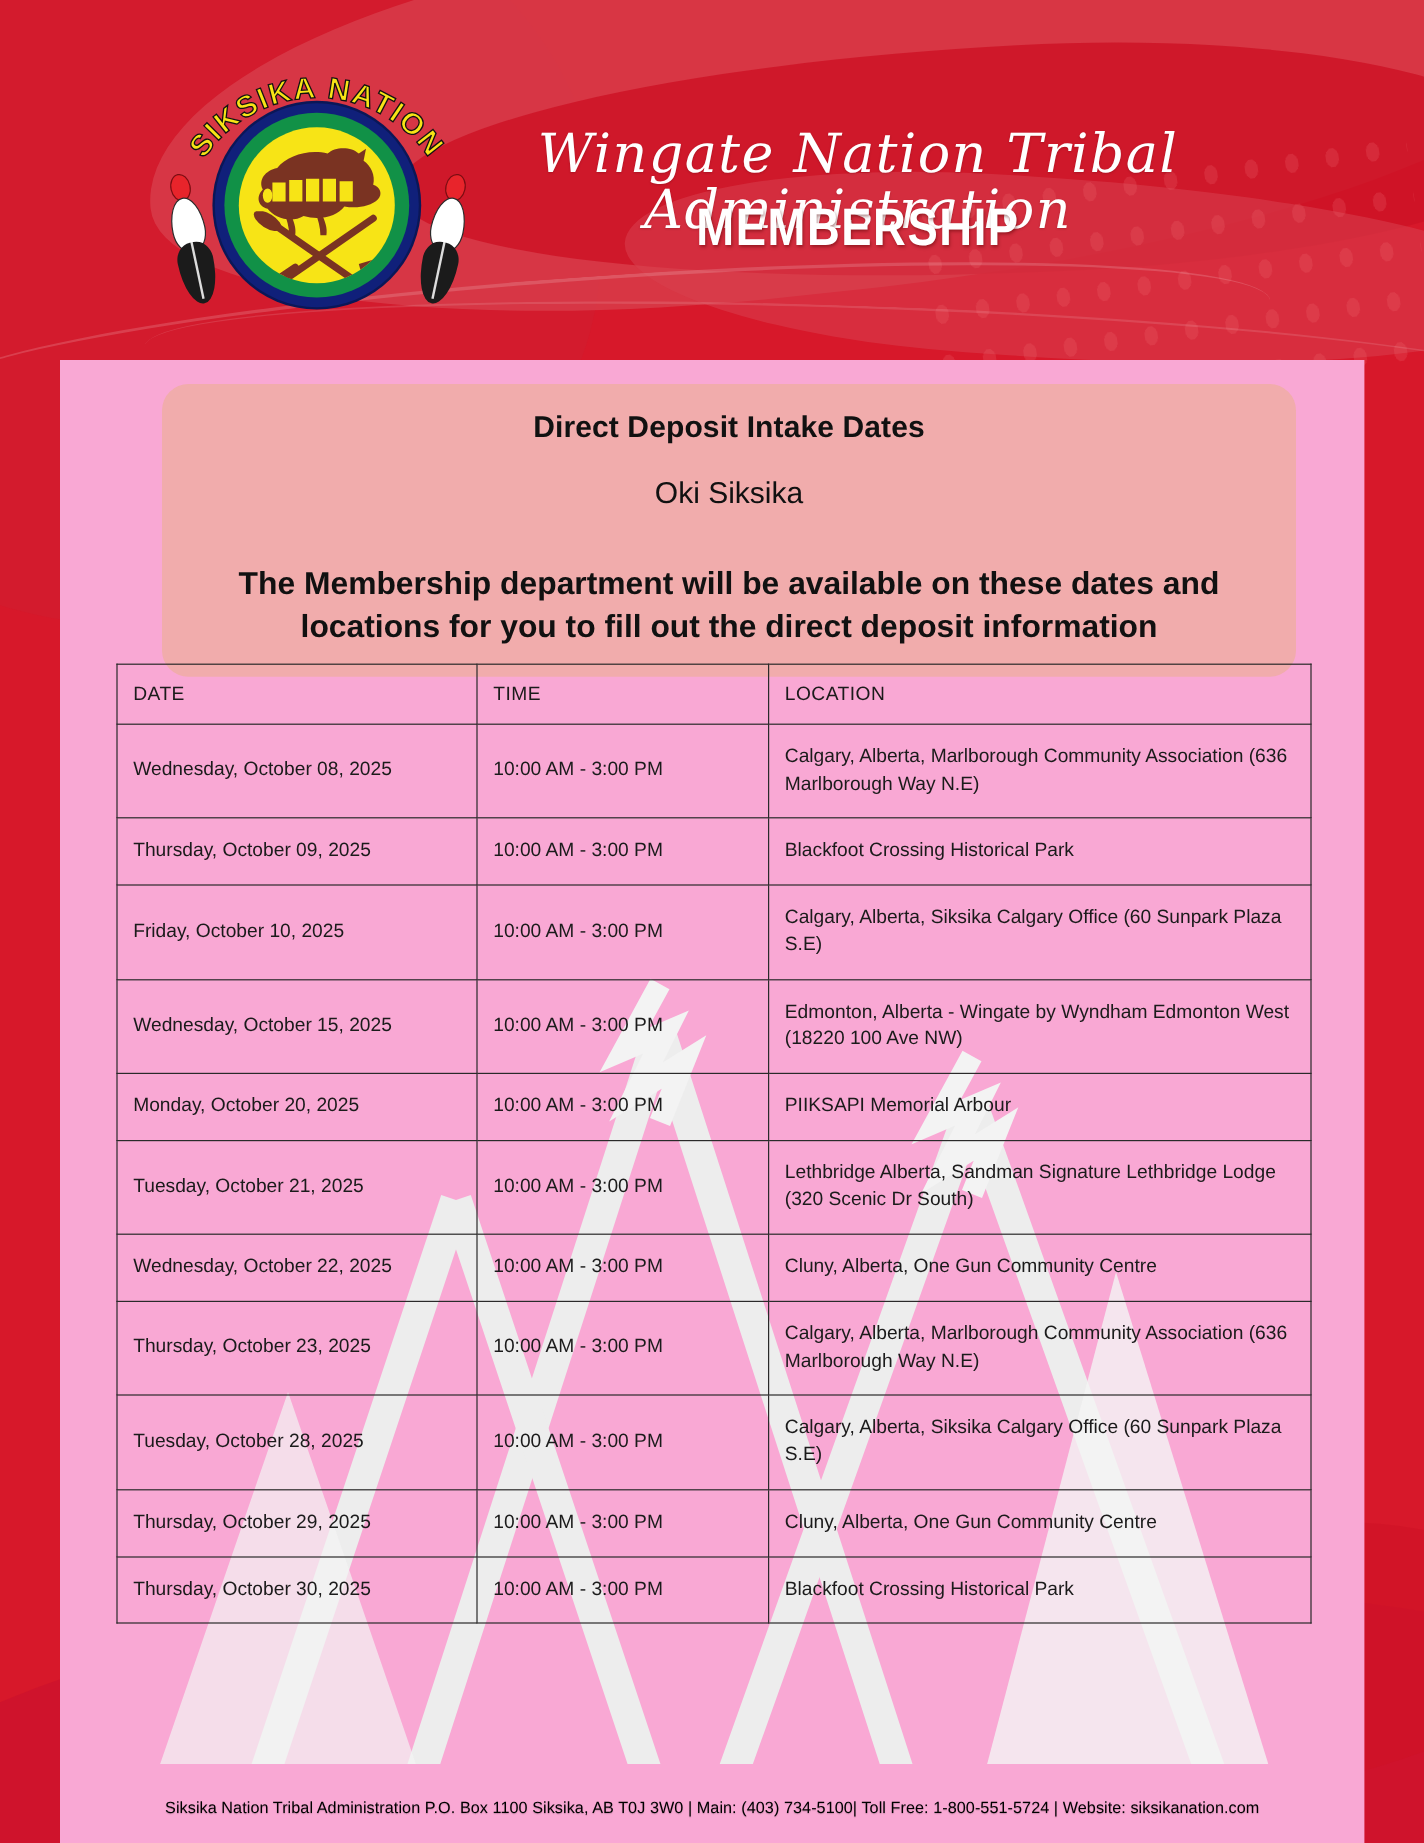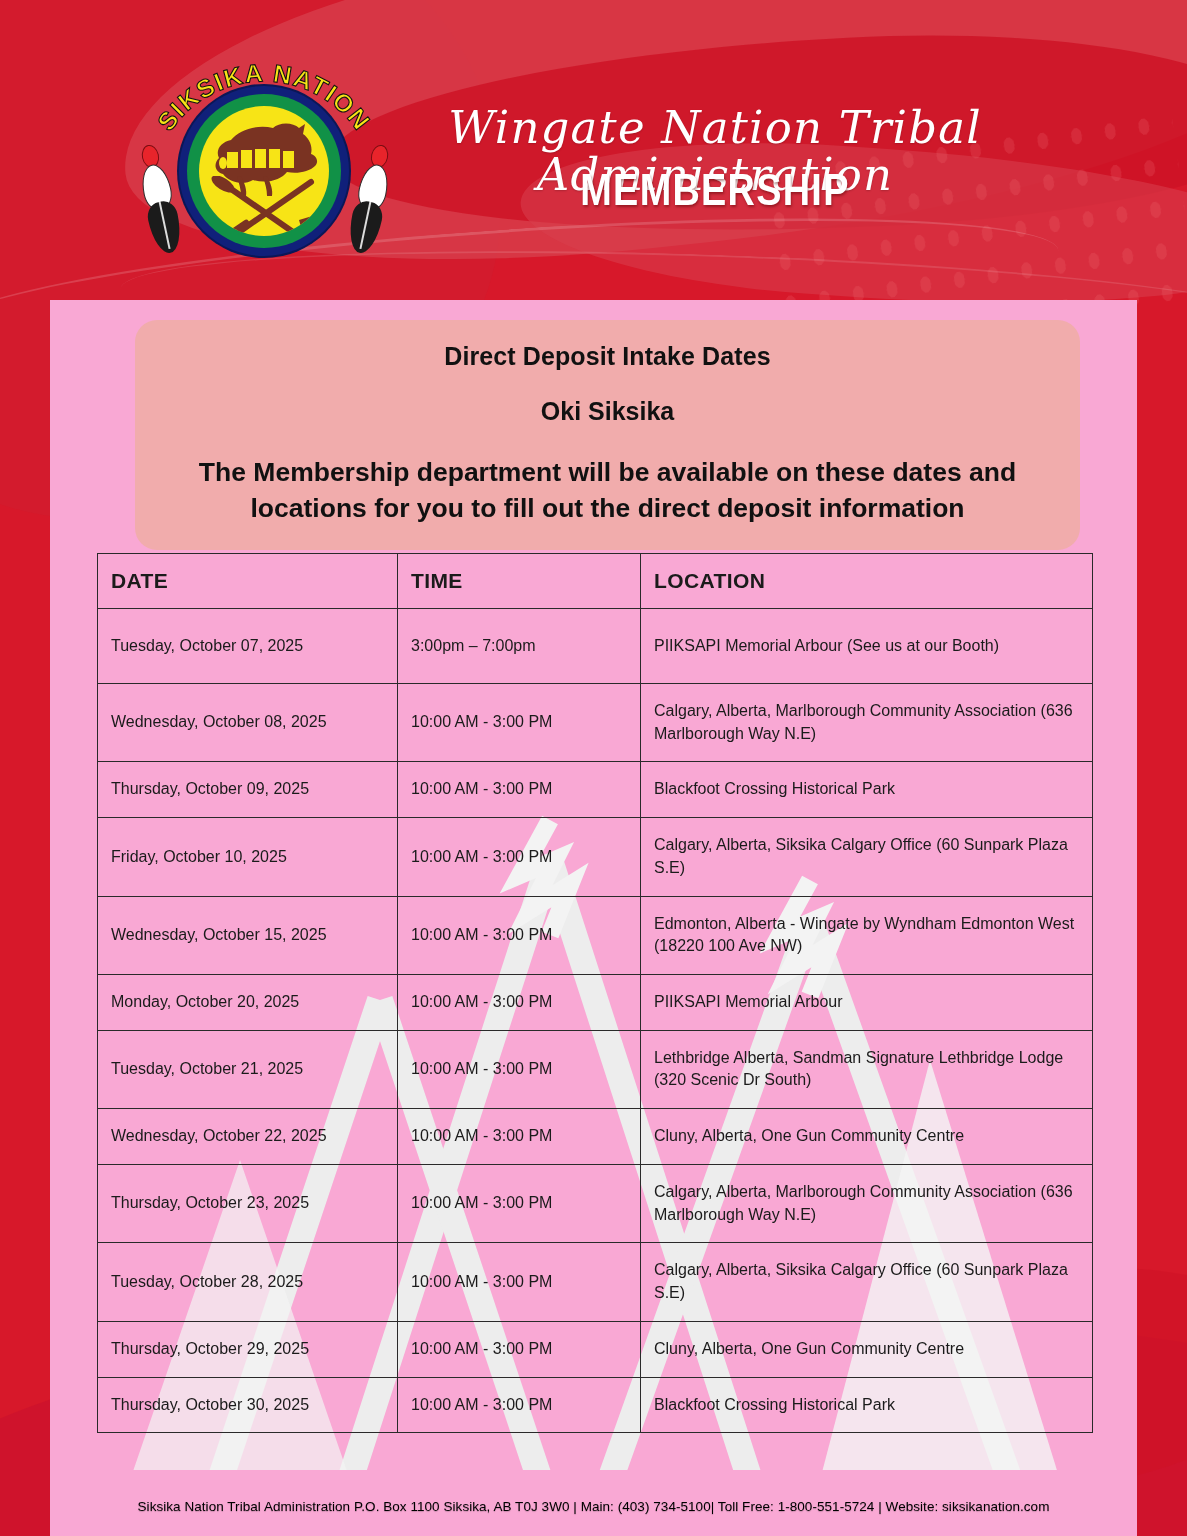--- a/index.html
+++ b/index.html
@@ -276,22 +276,22 @@
     color: #111;
   }
   .banner-l1 {
     font-size: 25px;
     font-weight: 700;
     letter-spacing: .1px;
     margin-bottom: 26px;
   }
   .banner-l2 {
     font-size: 25px;
-    font-weight: 700;
-    margin-bottom: 28px;
+    font-weight: 400;
+    margin-bottom: 42px;
   }
   .banner-l3 {
     font-size: 26.5px;
     font-weight: 700;
     line-height: 1.36;
     padding: 0 4px;
   }
 
   
   .tbl-wrap {
@@ -307,22 +307,22 @@
   }
   table.schedule th,
   table.schedule td {
     border: 1.5px solid #2a2a2a;
     text-align: left;
     vertical-align: middle;
     color: #1b1b1b;
     background: transparent;
   }
   table.schedule th {
-    font-size: 21px;
-    font-weight: 700;
+    font-size: 16px;
+    font-weight: 400;
     letter-spacing: .4px;
     padding: 15px 13px 15px 13px;
     height: 50px;
   }
   table.schedule td {
     font-size: 16px;
     font-weight: 400;
     padding: 16px 13px;
     line-height: 1.42;
   }
@@ -453,25 +453,20 @@
               <col class="c-loc">
           </colgroup>
           <thead>
             <tr>
               <th>DATE</th>
               <th>TIME</th>
               <th>LOCATION</th>
             </tr>
           </thead>
           <tbody>
-            <tr class="row-tall">
-              <td>Tuesday, October 07, 2025</td>
-              <td>3:00pm – 7:00pm</td>
-              <td>PIIKSAPI Memorial Arbour (See us at our Booth)</td>
-            </tr>
             <tr>
               <td>Wednesday, October 08, 2025</td>
               <td>10:00 AM - 3:00 PM</td>
               <td>Calgary, Alberta, Marlborough Community Association (636 Marlborough Way N.E)</td>
             </tr>
             <tr>
               <td>Thursday, October 09, 2025</td>
               <td>10:00 AM - 3:00 PM</td>
               <td>Blackfoot Crossing Historical Park</td>
             </tr>

